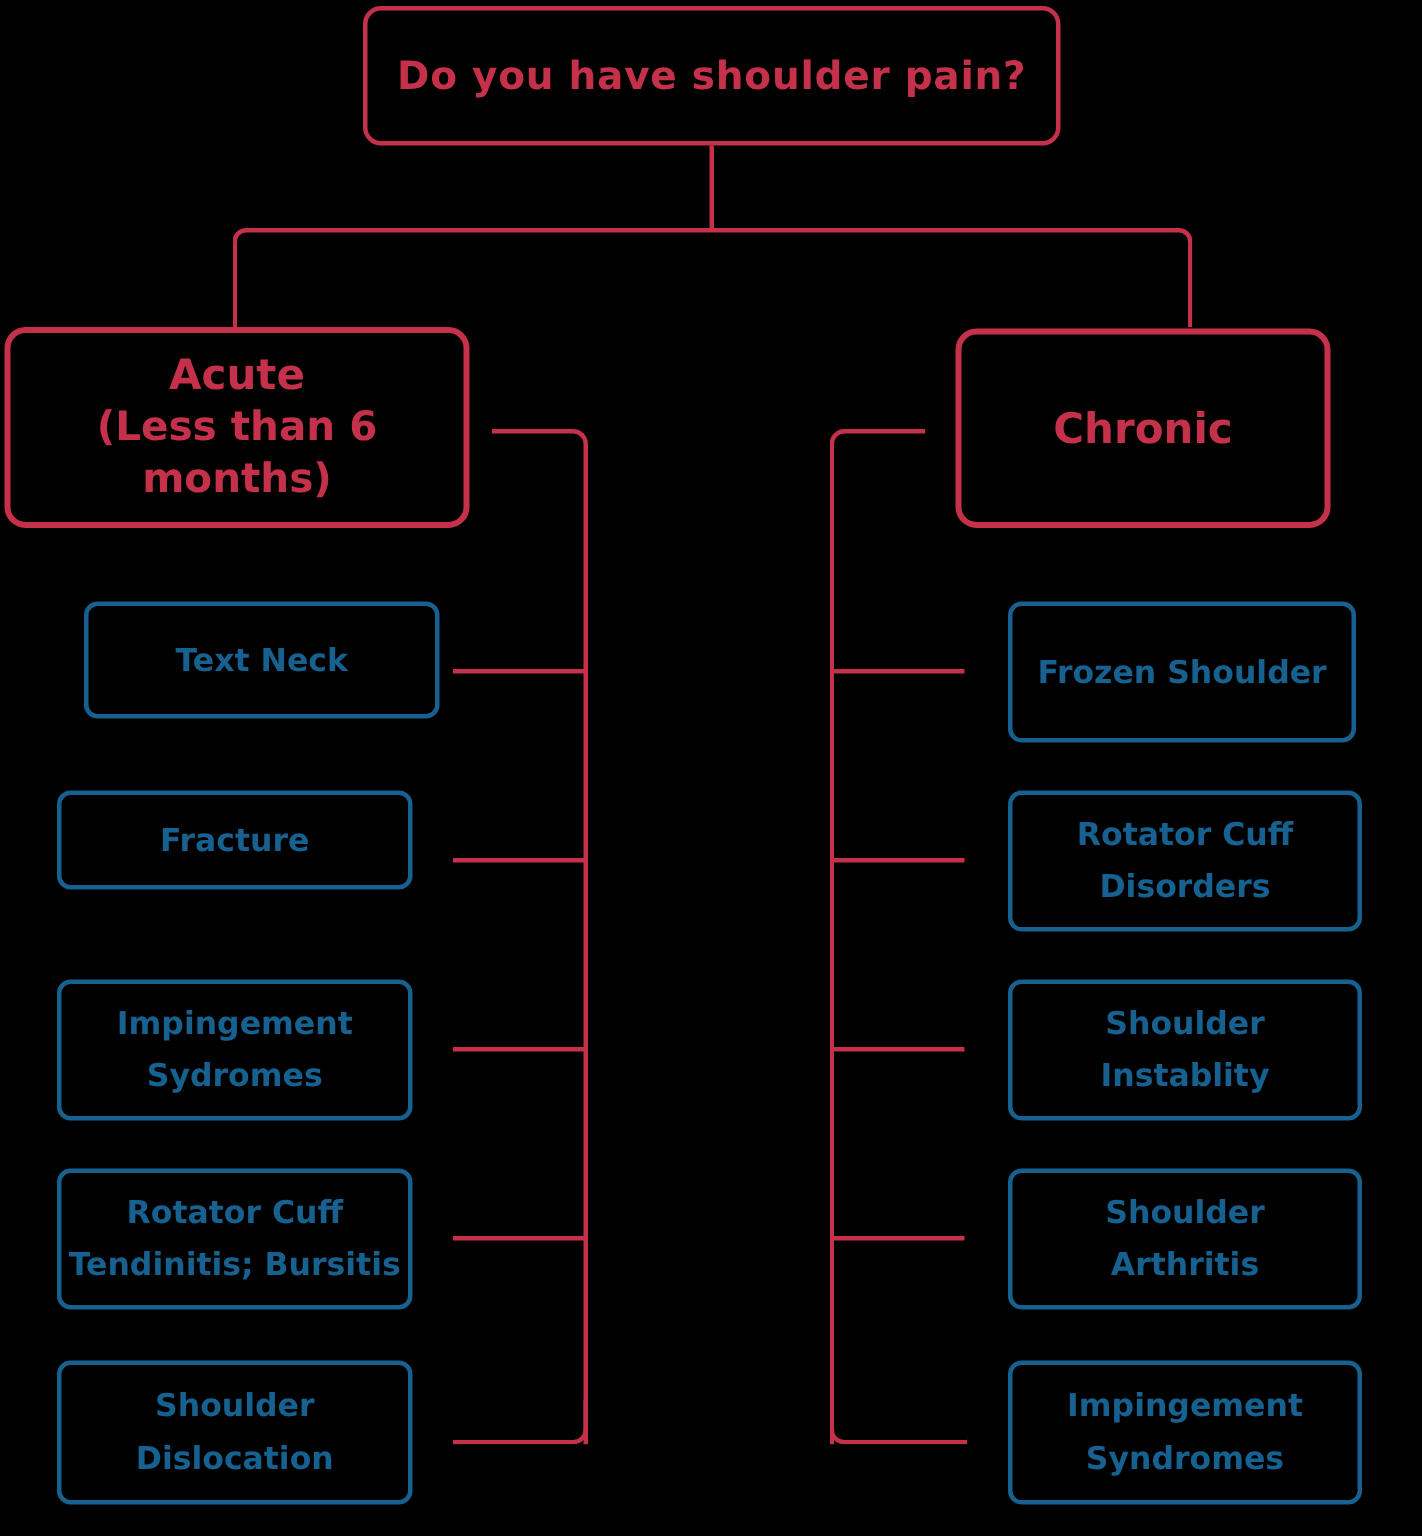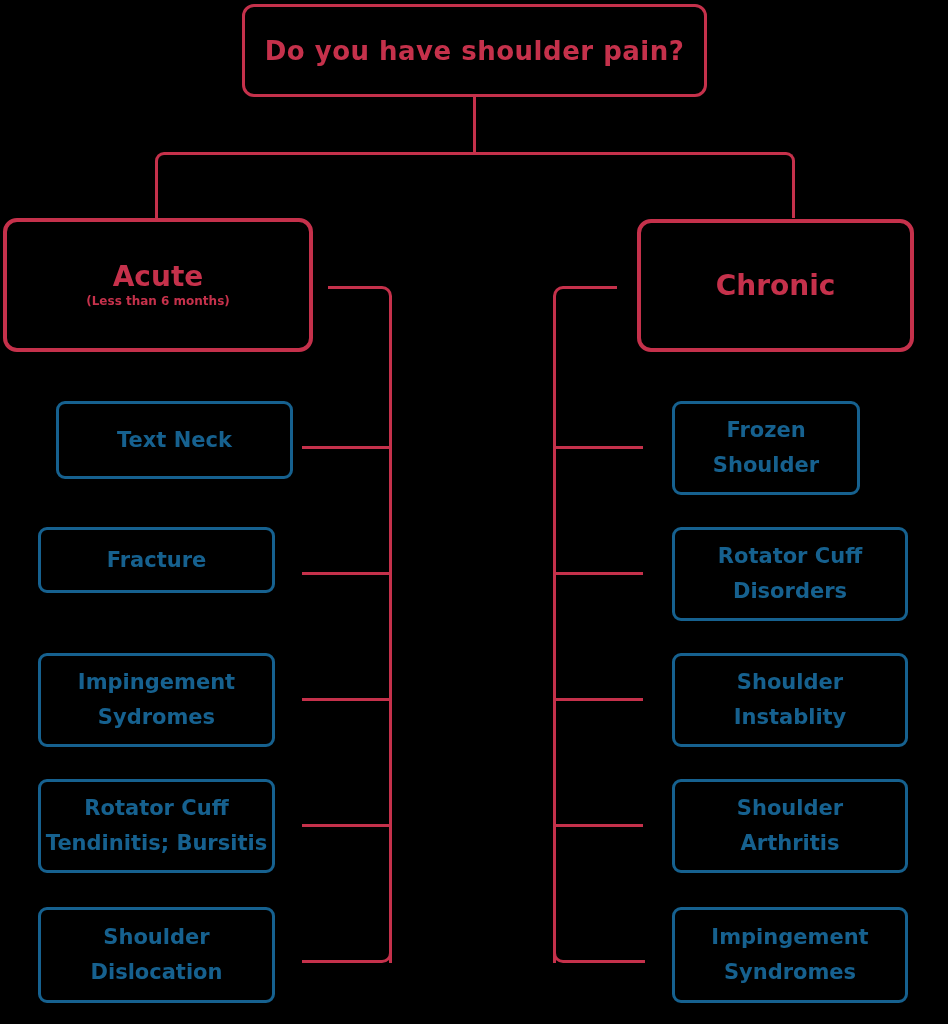--- a/index.html
+++ b/index.html
@@ -20,21 +20,21 @@
     justify-content: center;
     text-align: center;
     font-weight: bold;
   }
   .red-box  { border: 3px solid #C5314B; border-radius: 12px; color: #C5314B; }
   .red-box.branch { border-width: 4px; border-radius: 14px; align-items: center; }
   .blue-box { border: 3px solid #16618F; border-radius: 9px; color: #16618F; }
 
   .question-label { font-size: 26px; letter-spacing: 0.5px; }
   .branch-title   { font-size: 28px; line-height: 1.2; }
-  .branch-sub     { font-size: 12px; line-height: 1.3; }
+  .branch-sub     { font-size: 27px; line-height: 1.3; }
   .leaf-label     { font-size: 21px; line-height: 1.65; white-space: pre-line; }
 
   .line { position: absolute; background: #C5314B; }
 
   .conn {
     position: absolute;
     box-sizing: border-box;
     border: 0 solid #C5314B;
     background: transparent;
   }
@@ -79,21 +79,21 @@
   </div>
 
   <div class="line" style="left:473px; top:97px; width:3px; height:55px;"></div>
   <div class="conn" id="split-top"></div>
 
   <div class="box red-box branch" style="left:3px; top:218px; width:310px; height:134px;">
     <div class="branch-title">Acute</div>
     <div class="branch-sub">(Less than 6 months)</div>
   </div>
 
-  <div class="box red-box branch" style="left:637px; top:219px; width:277px; height:133px;">
+  <div class="box red-box branch" style="left:637px; top:219px; width:250px; height:133px;">
     <div class="branch-title">Chronic</div>
   </div>
 
   <div class="conn" id="bracket-left-main"></div>
   <div class="conn" id="bracket-left-foot"></div>
   <div class="line stub-left" style="top:446px;"></div>
   <div class="line stub-left" style="top:572px;"></div>
   <div class="line stub-left" style="top:698px;"></div>
   <div class="line stub-left" style="top:824px;"></div>
 
@@ -116,21 +116,21 @@
   </div>
   <div class="box blue-box" style="left:38px; top:779px; width:237px; height:94px;">
     <div class="leaf-label">Rotator Cuff
 Tendinitis; Bursitis</div>
   </div>
   <div class="box blue-box" style="left:38px; top:907px; width:237px; height:96px;">
     <div class="leaf-label">Shoulder
 Dislocation</div>
   </div>
 
-  <div class="box blue-box" style="left:672px; top:401px; width:188px; height:94px;">
+  <div class="box blue-box" style="left:672px; top:401px; width:232px; height:94px;">
     <div class="leaf-label">Frozen Shoulder</div>
   </div>
   <div class="box blue-box" style="left:672px; top:527px; width:236px; height:94px;">
     <div class="leaf-label">Rotator Cuff
 Disorders</div>
   </div>
   <div class="box blue-box" style="left:672px; top:653px; width:236px; height:94px;">
     <div class="leaf-label">Shoulder
 Instablity</div>
   </div>

